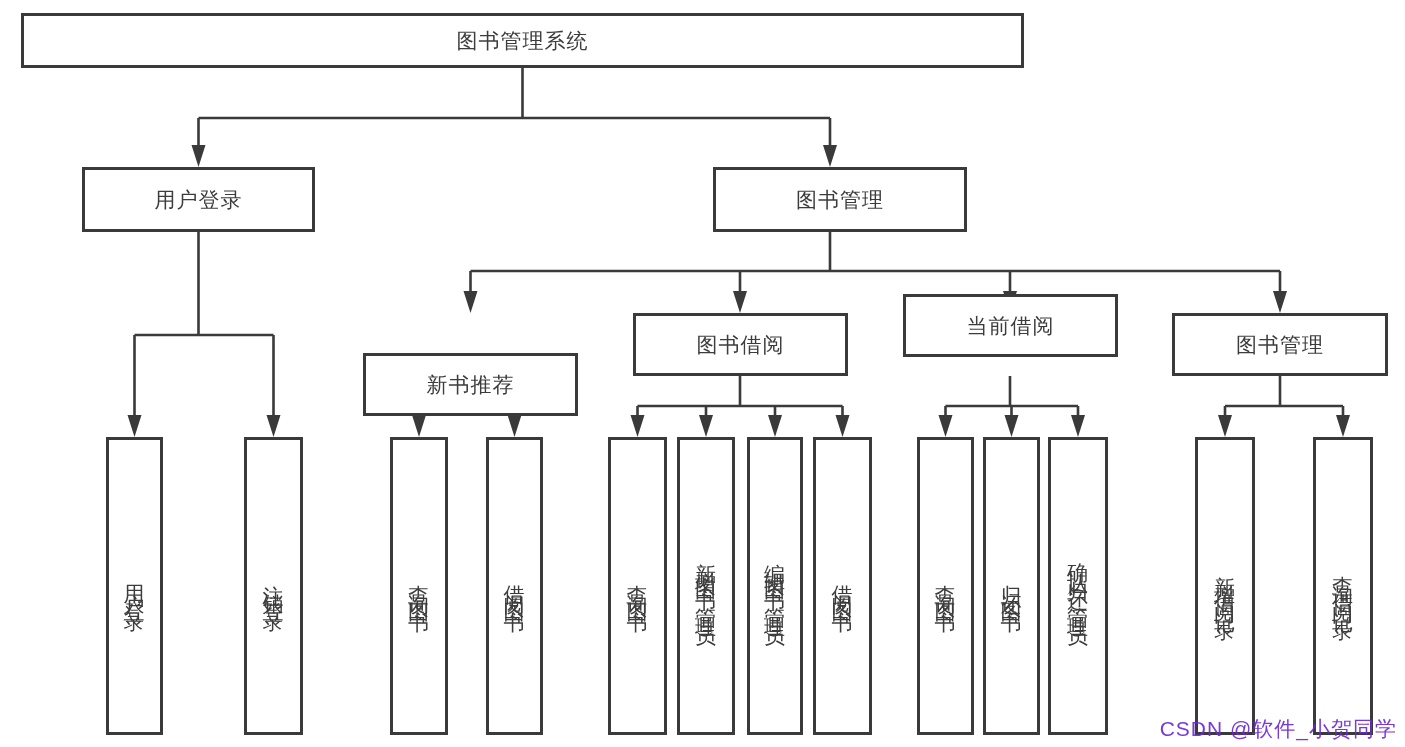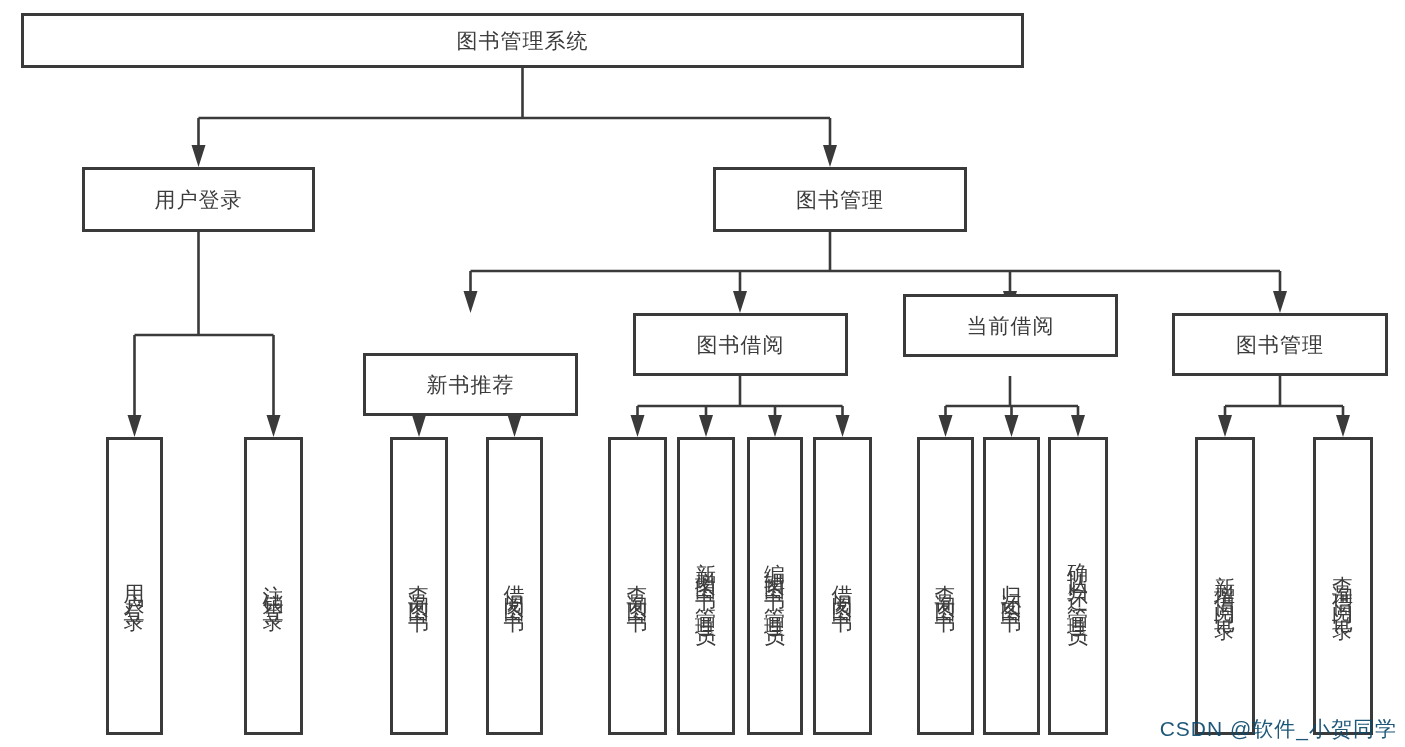--- a/index.html
+++ b/index.html
@@ -40,21 +40,21 @@
     line-height: 1;
     letter-spacing: 9px;
     white-space: nowrap;
   }
   .watermark {
     position: absolute;
     right: 8px;
     bottom: 4px;
     z-index: 3;
     font-size: 21px;
-    color: #0c4a6e;
+    color: #6d28d9;
     opacity: 0.92;
     letter-spacing: 1px;
     white-space: nowrap;
   }
 </style>
 </head>
 <body>
 
 <div class="canvas">
 

